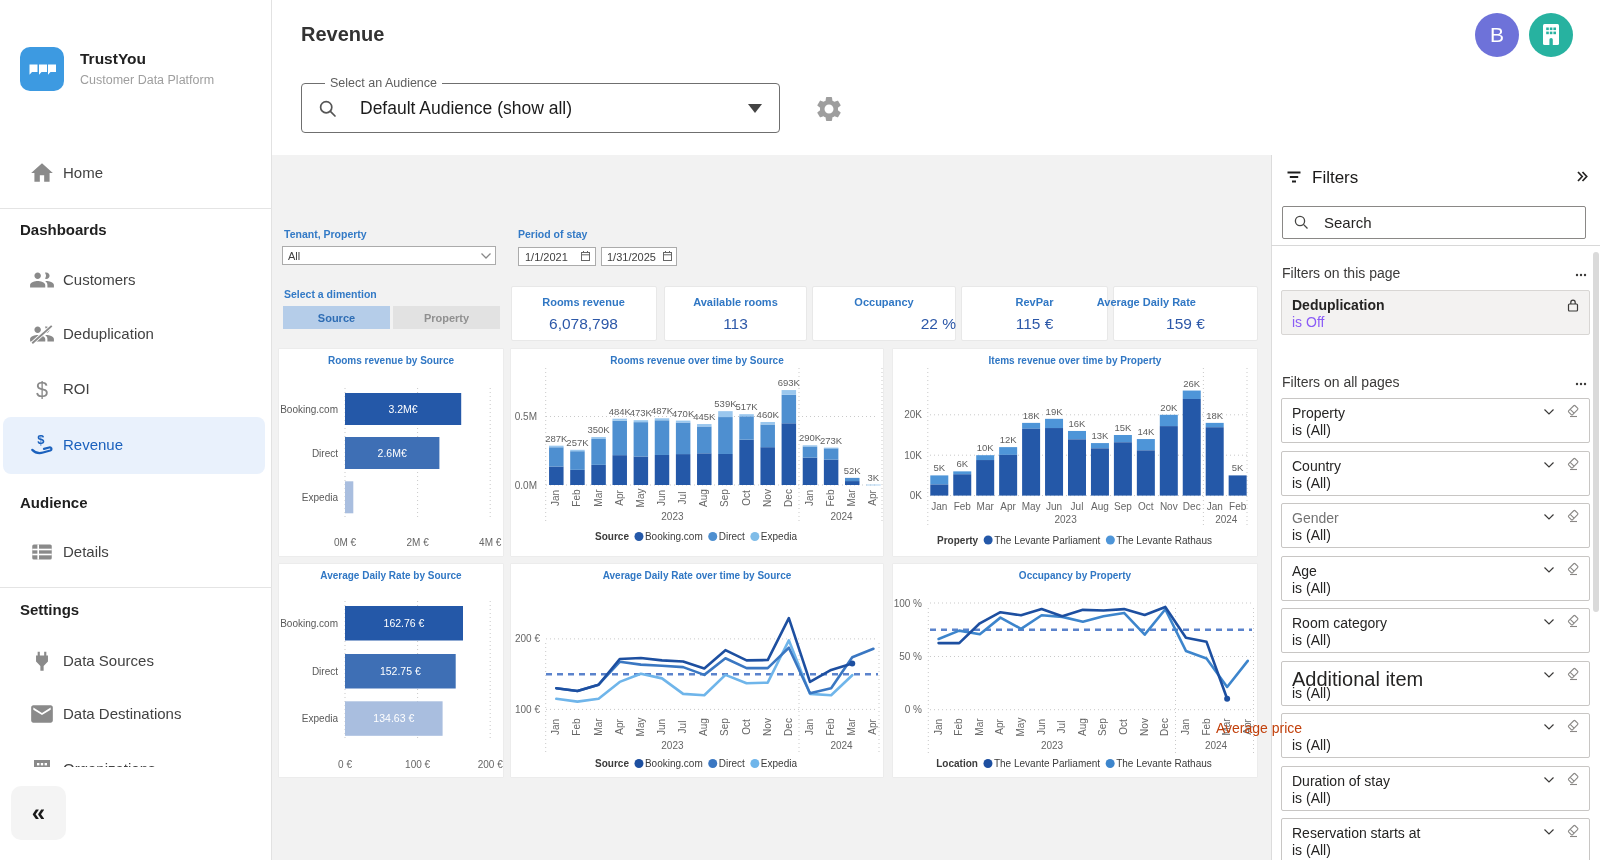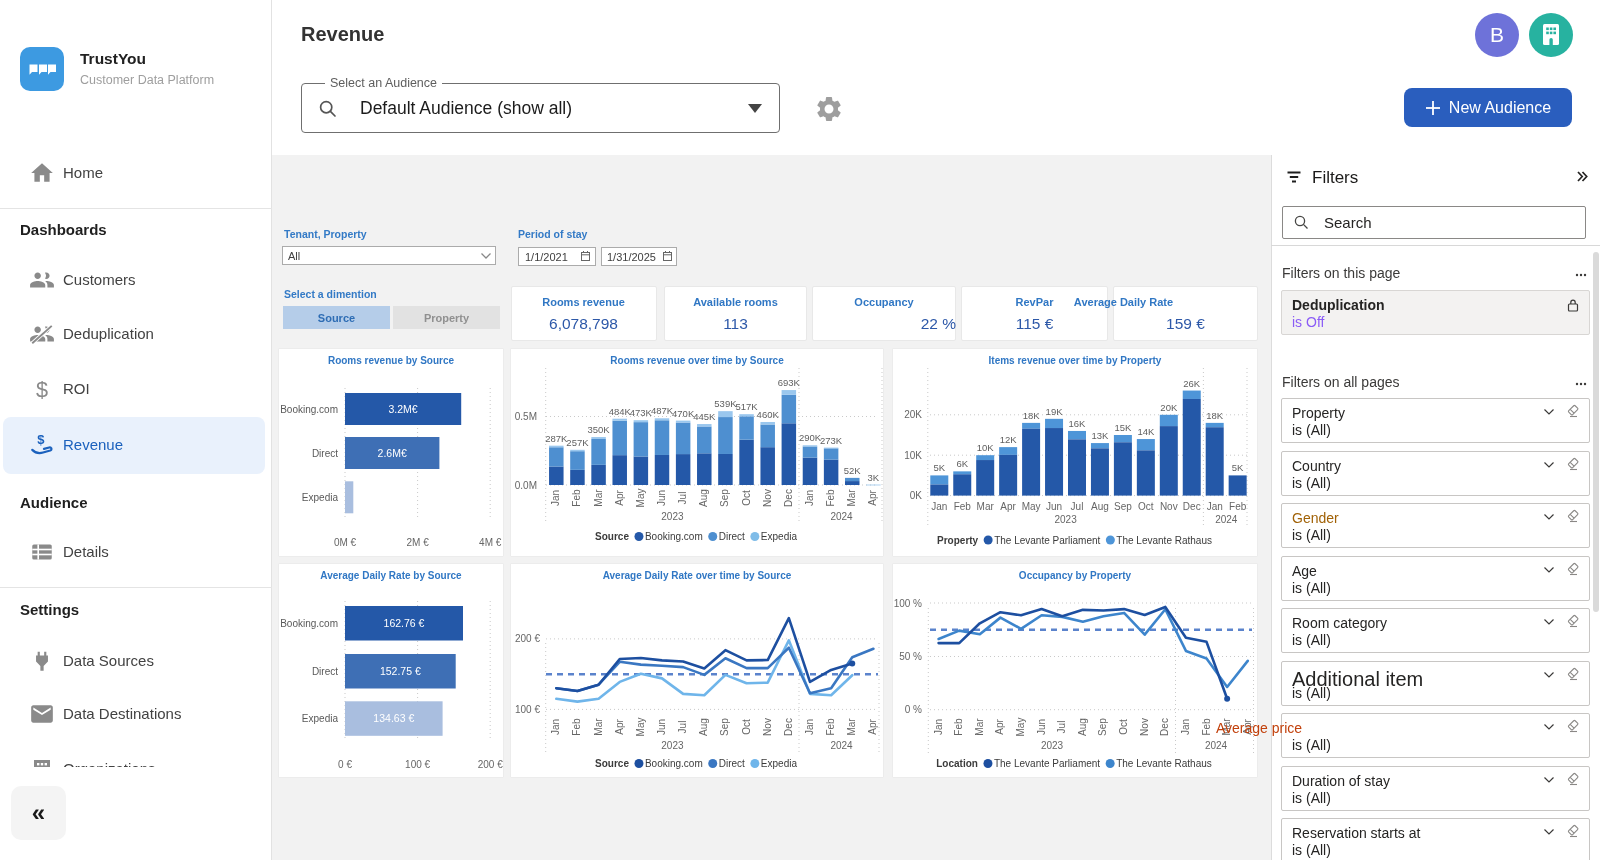--- a/index.html
+++ b/index.html
@@ -94,24 +94,20 @@
       <g fill="#27B2A0">
         <rect x="17.2" y="14.5" width="2.6" height="2.6"></rect>
         <rect x="20.8" y="14.5" width="2.6" height="2.6"></rect>
         <rect x="24.4" y="14.5" width="2.6" height="2.6"></rect>
         <rect x="17.2" y="18.6" width="2.6" height="2.6"></rect>
         <rect x="20.8" y="18.6" width="2.6" height="2.6"></rect>
         <rect x="24.4" y="18.6" width="2.6" height="2.6"></rect>
         <path d="M20.4 32v-5.2a1.7 1.7 0 0 1 3.4 0V32z"></path>
       </g>
     </svg>
-    <div class="abs" style="left:1404px;top:88px;width:168px;height:39px;background:#2A5EBE;border-radius:8px;display:flex;align-items:center;justify-content:center;color:#fff;font-size:16px"><svg width="16" height="16" viewBox="0 0 16 16" style="margin-right:8px">
-        <line x1="8" y1="1" x2="8" y2="15" stroke="#fff" stroke-width="1.8"></line>
-        <line x1="1" y1="8" x2="15" y2="8" stroke="#fff" stroke-width="1.8"></line>
-      </svg>New Audience</div>
     <div class="abs" style="left:272px;top:155px;width:999px;height:705px;background:#F2F2F2"></div>
     <div class="abs" style="left:284px;top:228px;font-size:10.5px;font-weight:bold;color:#337AC6">Tenant, Property</div>
     <div class="abs" style="left:282px;top:246px;width:214px;height:19px;background:#fff;border:1px solid #ababab"></div>
     <div class="abs" style="left:288px;top:250px;font-size:11px;color:#404040">All</div>
     <svg class="abs" style="left:481px;top:253px" width="10" height="6" viewBox="0 0 10 6">
       <polyline points="0.5,0.5 5,5 9.5,0.5" fill="none" stroke="#888" stroke-width="1.3"></polyline>
     </svg>
     <div class="abs" style="left:518px;top:228px;font-size:10.5px;font-weight:bold;color:#337AC6">Period of stay</div>
     <div class="abs" style="left:518px;top:247px;width:78px;height:19px;background:#fff;border:1px solid #ababab"></div>
     <div class="abs" style="left:525px;top:251px;font-size:11px;color:#404040">1/1/2021</div>
@@ -138,21 +134,21 @@
     <div class="abs" style="left:664px;top:286px;width:143px;height:55px;background:#fff;border:1px solid #e8e8e8;border-radius:2px"></div>
     <div class="abs" style="left:664px;top:296px;width:143px;text-align:center;font-size:11px;font-weight:bold;color:#3077C4">Available rooms</div>
     <div class="abs" style="left:664px;top:315px;width:143px;text-align:center;font-size:15.5px;color:#2D58A8">113</div>
     <div class="abs" style="left:812px;top:286px;width:144px;height:55px;background:#fff;border:1px solid #e8e8e8;border-radius:2px"></div>
     <div class="abs" style="left:812px;top:296px;width:144px;text-align:center;font-size:11px;font-weight:bold;color:#3077C4">Occupancy</div>
     <div class="abs" style="left:812px;top:315px;width:144px;text-align:right;font-size:15.5px;color:#2D58A8">22 %</div>
     <div class="abs" style="left:961px;top:286px;width:147px;height:55px;background:#fff;border:1px solid #e8e8e8;border-radius:2px"></div>
     <div class="abs" style="left:961px;top:296px;width:147px;text-align:center;font-size:11px;font-weight:bold;color:#3077C4">RevPar</div>
     <div class="abs" style="left:961px;top:315px;width:147px;text-align:center;font-size:15.5px;color:#2D58A8">115 €</div>
     <div class="abs" style="left:1113px;top:286px;width:145px;height:55px;background:#fff;border:1px solid #e8e8e8;border-radius:2px"></div>
-    <div class="abs" style="left:1051px;top:296px;width:145px;text-align:center;font-size:11px;font-weight:bold;color:#3077C4">Average Daily Rate</div>
+    <div class="abs" style="left:1051px;top:296px;width:145px;text-align:right;font-size:11px;font-weight:bold;color:#3077C4">Average Daily Rate</div>
     <div class="abs" style="left:1113px;top:315px;width:145px;text-align:center;font-size:15.5px;color:#2D58A8">159 €</div>
     <div class="abs" style="left:278px;top:348px;width:226px;height:209px;background:#fff;border:1px solid #ececec;border-radius:1px"></div>
     <div class="abs" style="left:510px;top:348px;width:374px;height:209px;background:#fff;border:1px solid #ececec;border-radius:1px"></div>
     <div class="abs" style="left:892px;top:348px;width:366px;height:209px;background:#fff;border:1px solid #ececec;border-radius:1px"></div>
     <div class="abs" style="left:278px;top:563px;width:226px;height:215px;background:#fff;border:1px solid #ececec;border-radius:1px"></div>
     <div class="abs" style="left:510px;top:563px;width:374px;height:215px;background:#fff;border:1px solid #ececec;border-radius:1px"></div>
     <div class="abs" style="left:892px;top:563px;width:366px;height:215px;background:#fff;border:1px solid #ececec;border-radius:1px"></div>
     <svg style="position:absolute;left:278px;top:348px" width="226" height="209" viewBox="0 0 226 209">
       <text x="113" y="16" font-size="10" fill="#3077C4" text-anchor="middle" font-weight="bold">Rooms revenue by Source</text>
       <line x1="67" y1="40" x2="67" y2="172" stroke="#c9c9c9" stroke-width="1" stroke-dasharray="1 3"></line>
@@ -494,21 +490,21 @@
       <polyline points="0.5,0.5 5,5 9.5,0.5" fill="none" stroke="#3b3a39" stroke-width="1.2"></polyline>
     </svg>
     <svg class="abs" style="left:1566px;top:456.5px" width="14" height="14" viewBox="0 0 14 14">
       <g transform="rotate(-45 7 6)">
         <rect x="2.5" y="3.5" width="9" height="5.5" rx="1" fill="none" stroke="#8a8886" stroke-width="1.1"></rect>
         <line x1="5.5" y1="3.5" x2="5.5" y2="9" stroke="#8a8886" stroke-width="1.1"></line>
       </g>
       <line x1="4" y1="12.5" x2="11" y2="12.5" stroke="#8a8886" stroke-width="1.1"></line>
     </svg>
     <div class="abs" style="left:1281px;top:503px;width:309px;height:45px;background:#fff;border:1px solid #c8c6c4;border-radius:2px"></div>
-    <div class="abs" style="left:1292px;top:510px;font-size:14px;color:#a16207">Gender</div>
+    <div class="abs" style="left:1292px;top:510px;font-size:14px;color:#737373">Gender</div>
     <div class="abs" style="left:1292px;top:527px;font-size:14px;color:#252423">is (All)</div>
     <svg class="abs" style="left:1544px;top:514px" width="10" height="6" viewBox="0 0 10 6">
       <polyline points="0.5,0.5 5,5 9.5,0.5" fill="none" stroke="#3b3a39" stroke-width="1.2"></polyline>
     </svg>
     <svg class="abs" style="left:1566px;top:509px" width="14" height="14" viewBox="0 0 14 14">
       <g transform="rotate(-45 7 6)">
         <rect x="2.5" y="3.5" width="9" height="5.5" rx="1" fill="none" stroke="#8a8886" stroke-width="1.1"></rect>
         <line x1="5.5" y1="3.5" x2="5.5" y2="9" stroke="#8a8886" stroke-width="1.1"></line>
       </g>
       <line x1="4" y1="12.5" x2="11" y2="12.5" stroke="#8a8886" stroke-width="1.1"></line>

